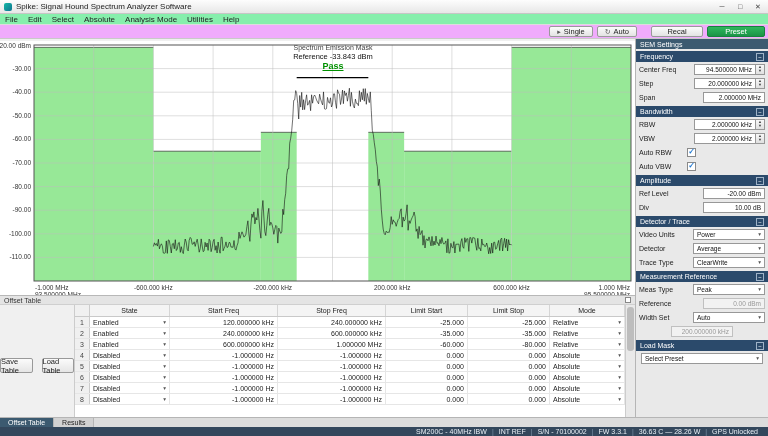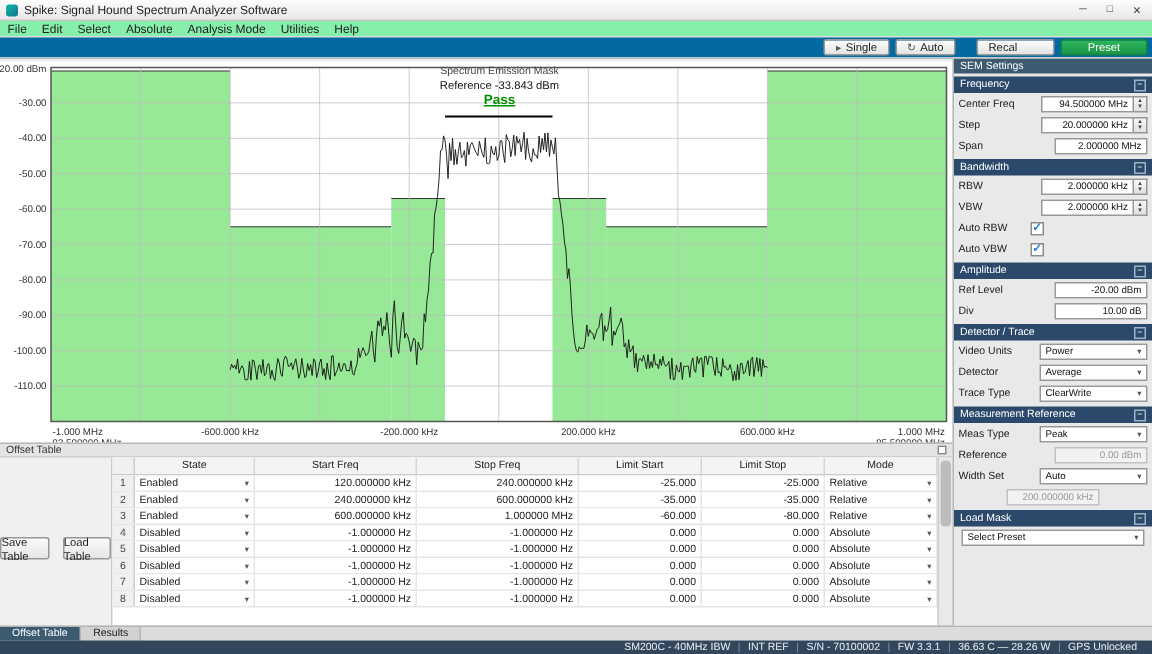--- a/index.html
+++ b/index.html
@@ -11,24 +11,24 @@
   .app-icon{width:8px;height:8px;border-radius:2px;background:linear-gradient(135deg,#14b8a6,#0e7490);margin-right:4px}
   .title-text{flex:1;white-space:nowrap;overflow:hidden}
   .win-controls{display:flex;gap:6px;color:#444;font-size:7px}
   .win-btn{width:12px;text-align:center;cursor:default}
 
   
   .menubar{position:absolute;top:14px;left:0;right:0;height:11px;background:#86efac;border-bottom:1px solid #ddd;display:flex;align-items:center;font-size:8px;color:#222}
   .menu-item{padding:0 5px;height:100%;display:flex;align-items:center}
 
   
-  .toolbar{position:absolute;top:25px;left:0;right:0;height:14px;background:#0369a1;border-bottom:1px solid #c9c9c9;display:flex;align-items:center;justify-content:flex-end;gap:4px;padding:0 3px;font-size:7.5px}
+  .toolbar{position:absolute;top:25px;left:0;right:0;height:14px;background:#f0abfc;border-bottom:1px solid #c9c9c9;display:flex;align-items:center;justify-content:flex-end;gap:4px;padding:0 3px;font-size:7.5px}
   .tb-btn{height:11px;border:1px solid #9a9a9a;background:linear-gradient(#fcfcfc,#e3e3e3);border-radius:2px;display:flex;align-items:center;gap:3px;padding:0 7px;color:#222;white-space:nowrap}
   .tb-ico{font-size:7px;color:#555}
-  .tb-btn.recal{margin-left:10px;width:52px;}
+  .tb-btn.recal{margin-left:10px;width:52px;justify-content:center}
   .tb-btn.preset{background:linear-gradient(#2fb75d,#1a9447);border-color:#17813d;color:#fff;width:58px;justify-content:center}
 
   
   .chart-area{position:absolute;top:41px;left:0;width:635px;height:256px;background:#fff}
   .chart-area svg{position:absolute;top:0;left:0}
   .chart-title{position:absolute;top:3px;left:333px;transform:translateX(-50%);font-size:7px;color:#444;white-space:nowrap}
   .chart-ref{position:absolute;top:11px;left:333px;transform:translateX(-50%);font-size:7.5px;color:#111;white-space:nowrap}
   .chart-pass{position:absolute;top:20px;left:333px;transform:translateX(-50%);font-size:9px;font-weight:bold;white-space:nowrap}
 
   

